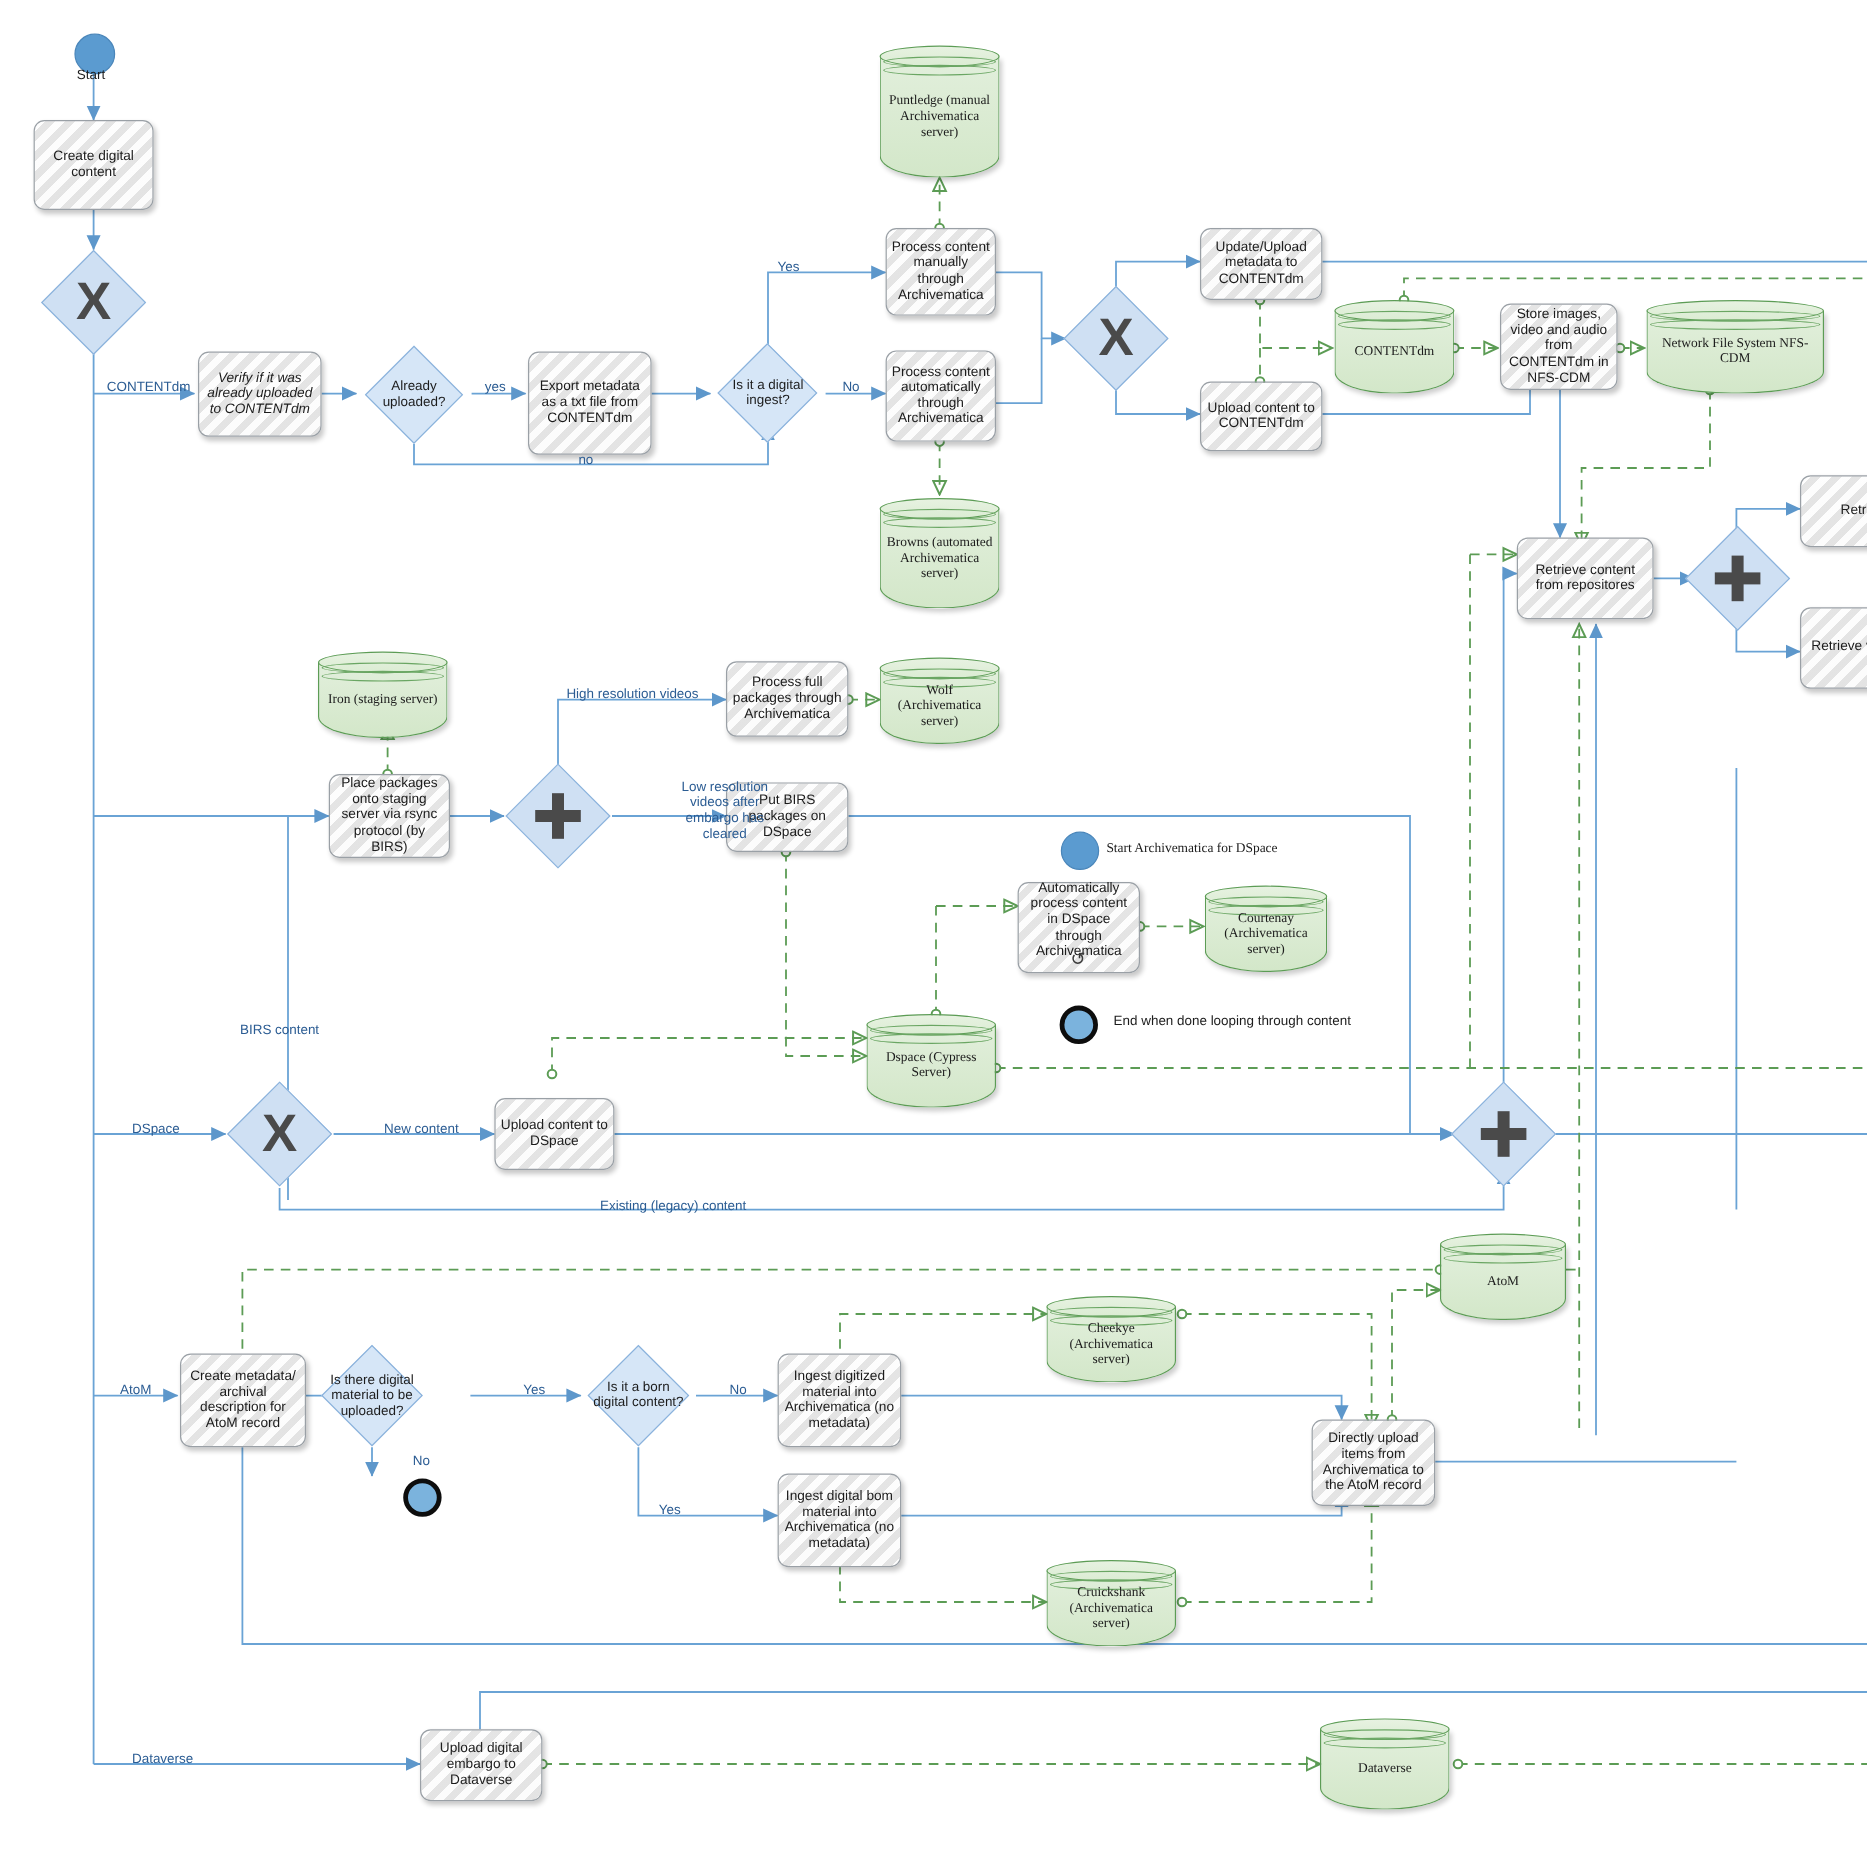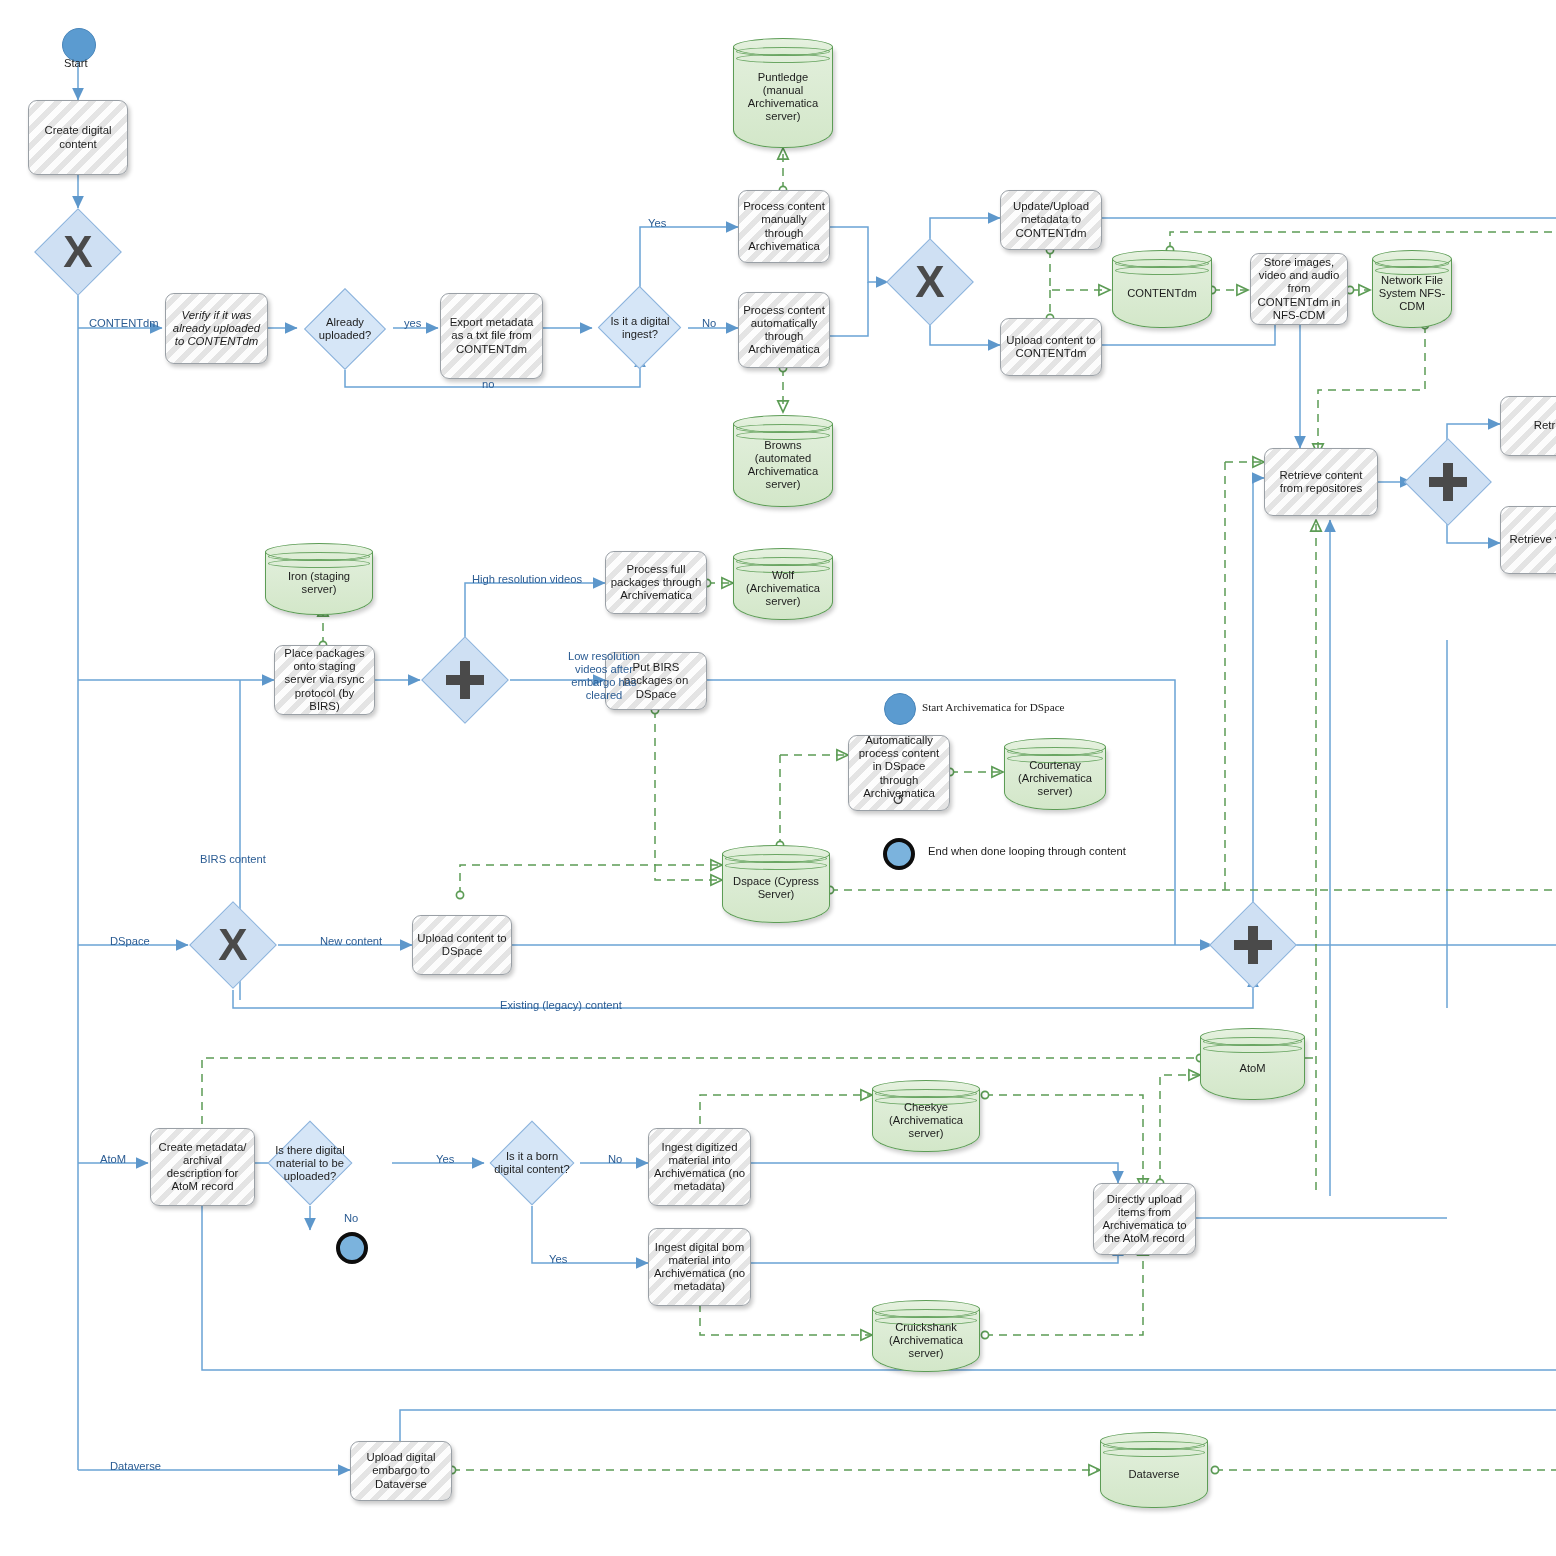--- a/index.html
+++ b/index.html
@@ -48,21 +48,21 @@
       linear-gradient(#4a4a4a,#4a4a4a) center/38px 10px no-repeat,
       linear-gradient(#4a4a4a,#4a4a4a) center/10px 38px no-repeat;
   }
   .gw.dec .dia{background:#d6e6f7;border-color:#8ab2dc;}
   .gw.dec .gl{
     font-size:11.2px;line-height:13px;color:#1c1c1c;font-weight:normal;
     text-align:center;padding:0 8px;box-sizing:border-box;
   }
 
   
-  .ds{position:absolute;z-index:3;}
+  .ds{position:absolute;z-index:3;font-family:Liberation Serif, serif;}
   .ds .body{
     position:absolute;left:0;right:0;top:9px;bottom:0;
     background:linear-gradient(180deg,#e2efdc,#d3e7c9);
     border-left:1.4px solid #5c9c55;border-right:1.4px solid #5c9c55;
     border-bottom:1.4px solid #5c9c55;
     border-radius:0 0 48% 48%/0 0 18px 18px;
     box-shadow:2px 3px 4px rgba(0,0,0,.2);
   }
   .ds .lid{
     position:absolute;left:0;right:0;top:0;height:18px;
@@ -263,21 +263,21 @@
   <div class="ds" style="left:1112px;top:250px;width:100px;height:78px;">
     <div class="body"></div>
       <div class="lid"></div>
     <div class="rib" style="left:3px;right:3px;top:9px;"></div>
     <div class="rib" style="left:3px;right:3px;top:16px;"></div>
     <div class="lbl">
         <span>CONTENTdm</span>
       </div>
   </div>
 
-  <div class="ds" style="left:1372px;top:250px;width:80px;height:78px;">
+  <div class="ds" style="left:1372px;top:250px;width:120px;height:78px;padding-left:28px;">
     <div class="body"></div>
       <div class="lid"></div>
     <div class="rib" style="left:3px;right:3px;top:9px;"></div>
     <div class="rib" style="left:3px;right:3px;top:16px;"></div>
     <div class="lbl">
         <span>Network File System NFS-CDM</span>
       </div>
   </div>
 
   <div class="ds" style="left:265px;top:543px;width:108px;height:72px;">

